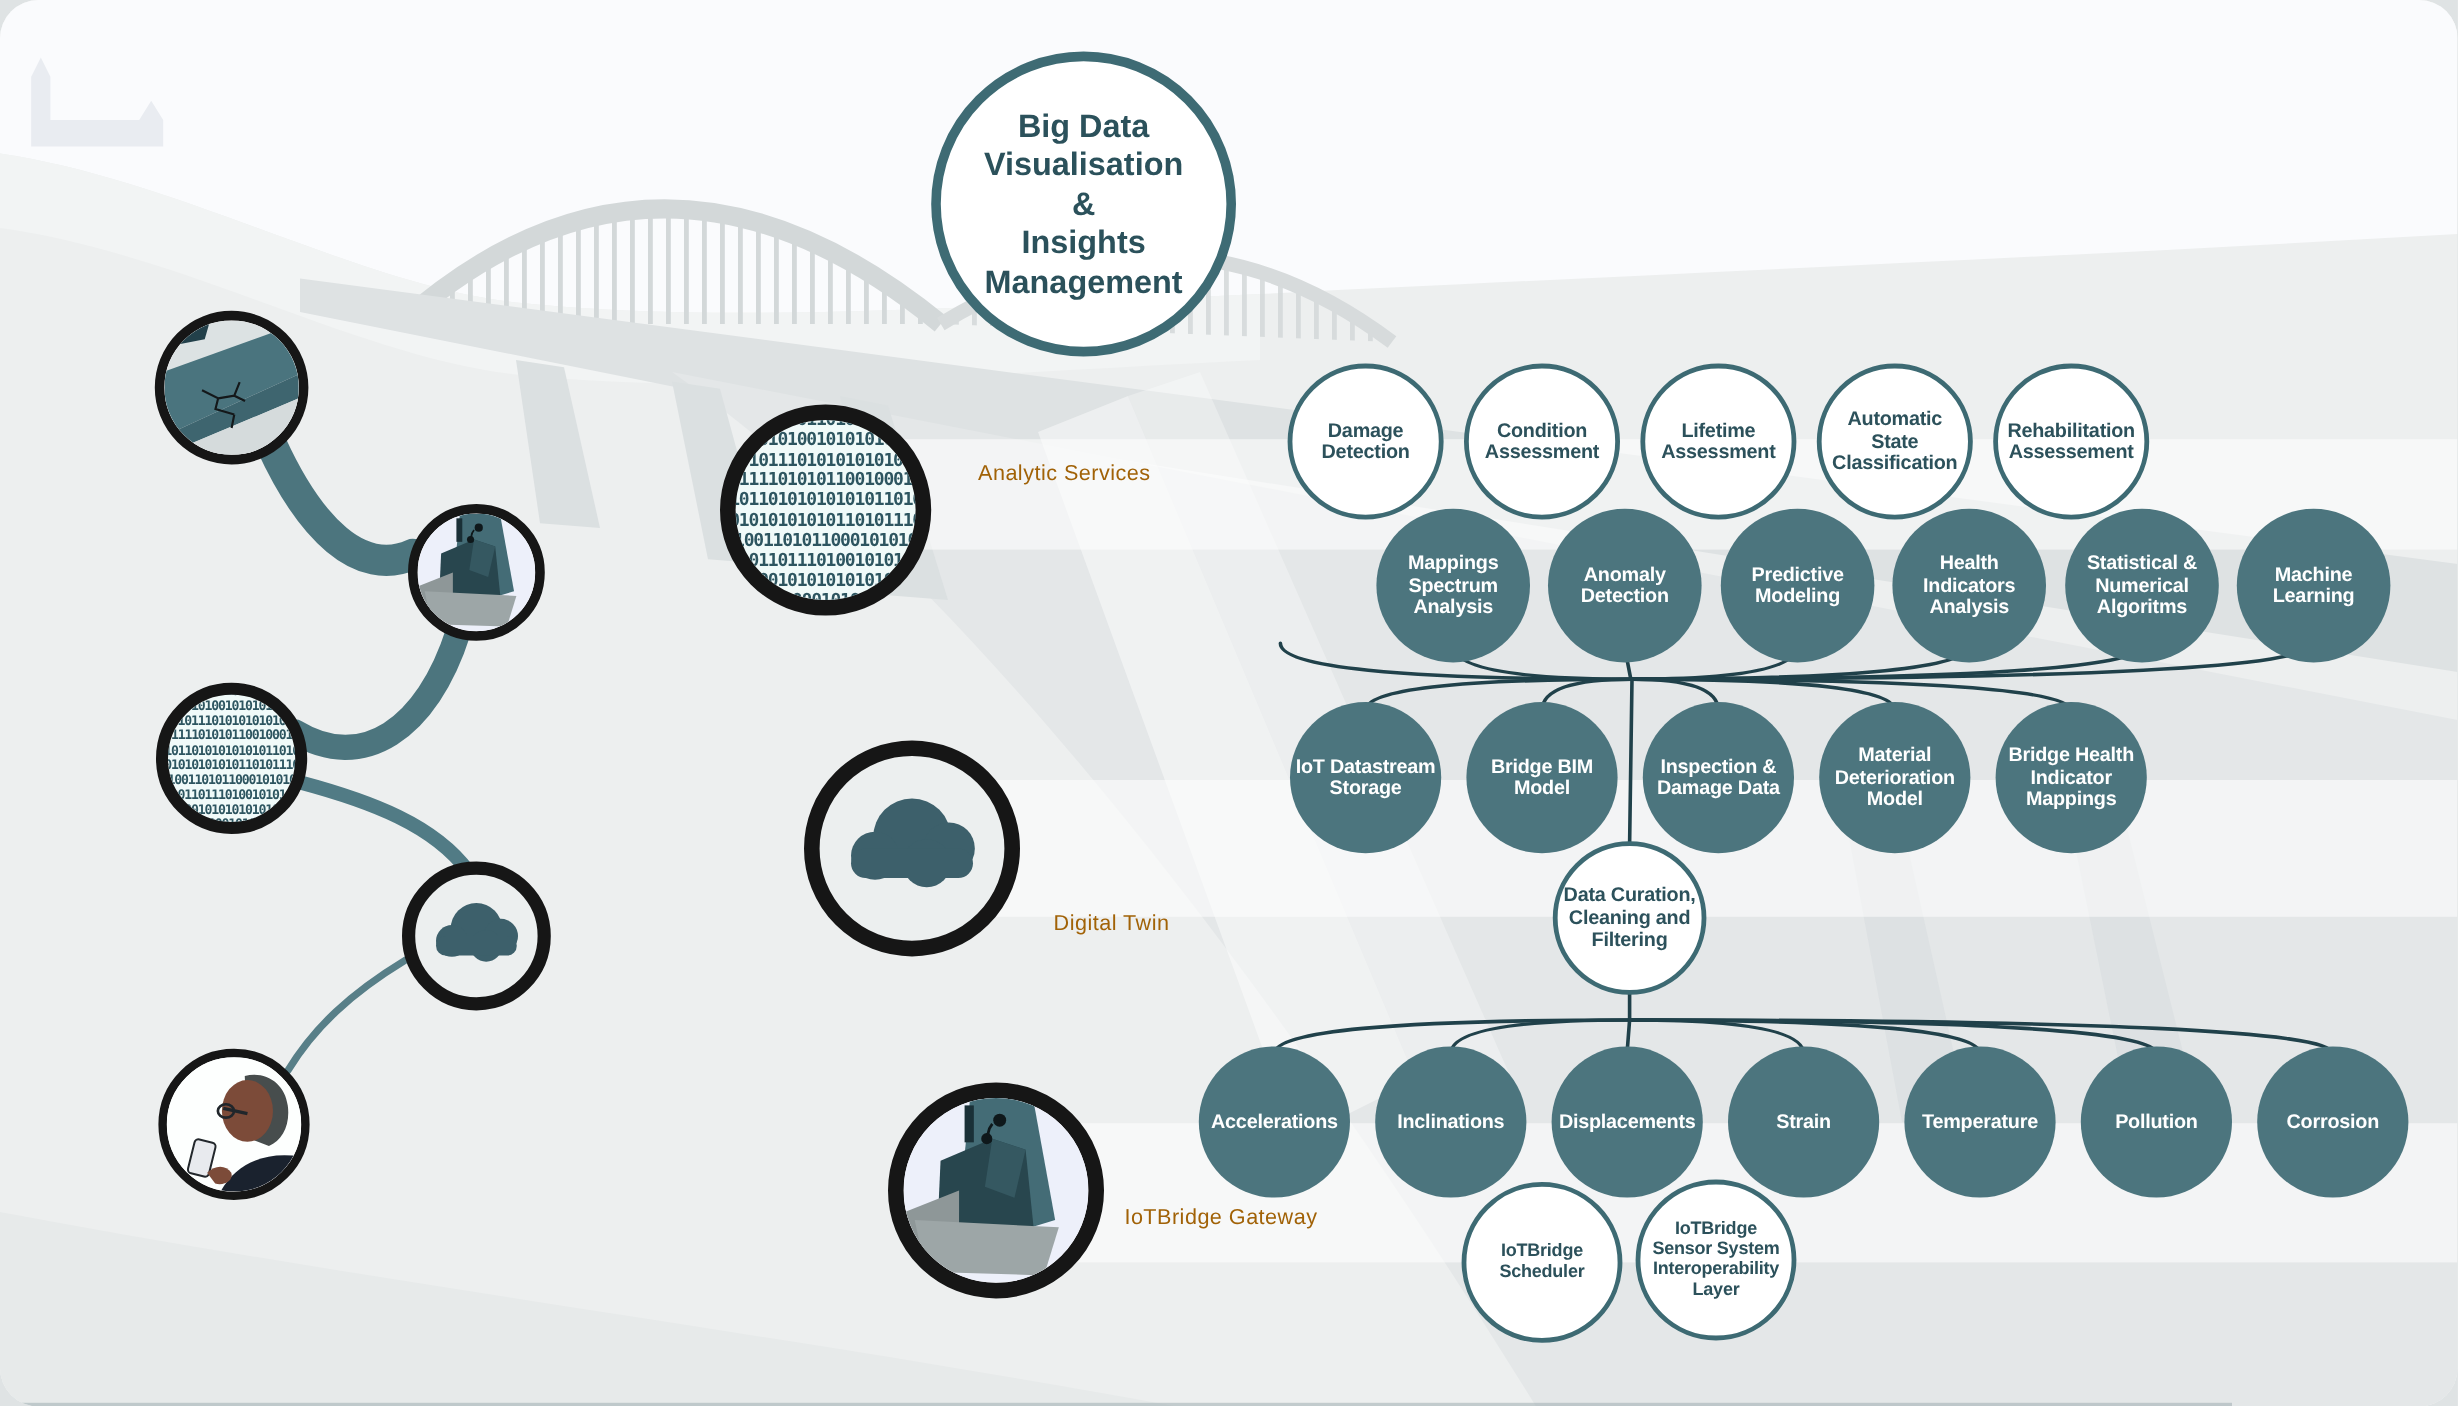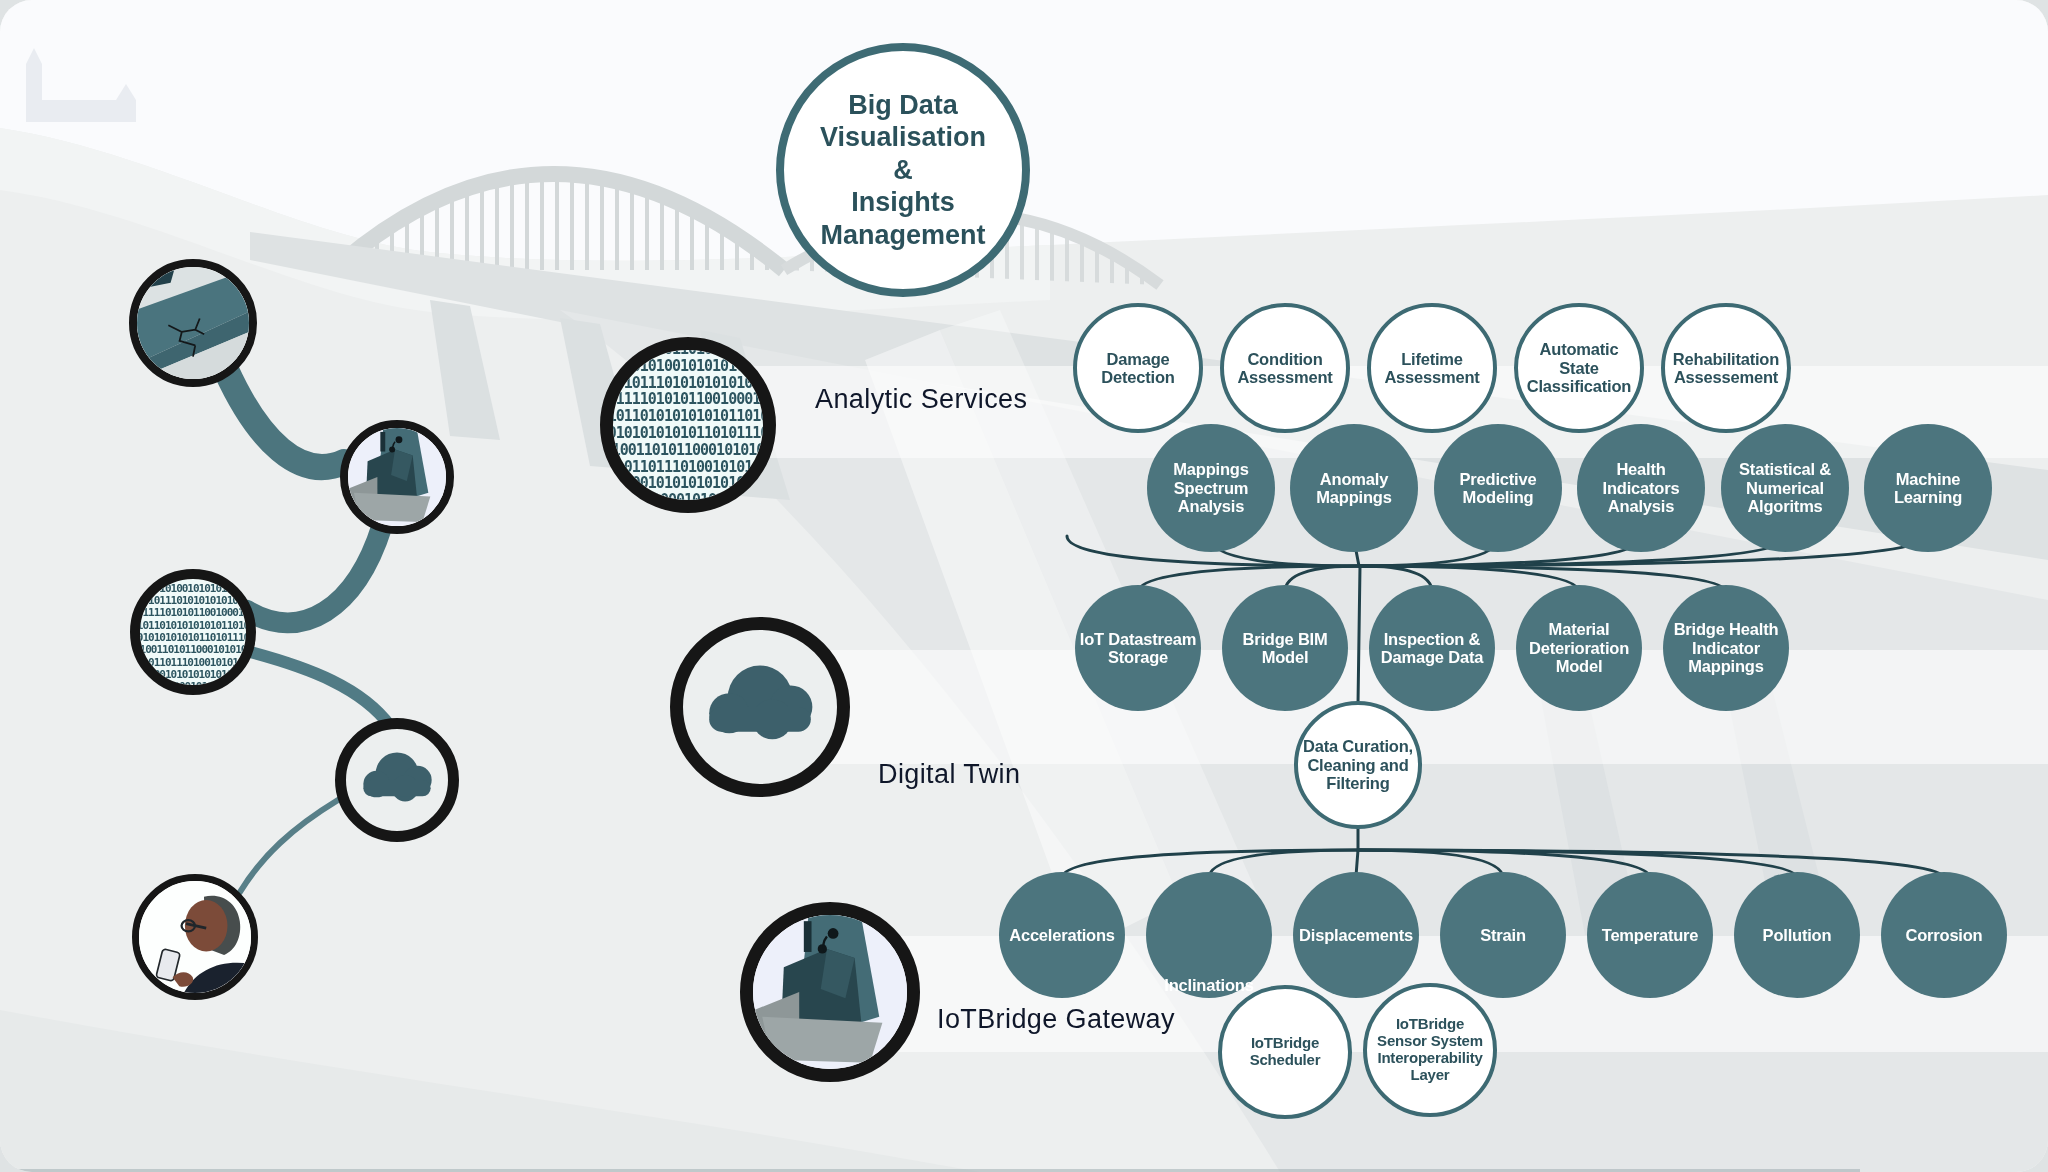--- a/index.html
+++ b/index.html
@@ -1,20 +1,20 @@
 <!DOCTYPE html>
 <html><head>
 <meta charset="utf-8">
 <style>
   html,body{margin:0;padding:0;background:#dfe3e4;}
   #stage{position:relative;width:2048px;height:1172px;overflow:hidden;
          background:#EDEFEF;font-family:"Liberation Sans",sans-serif;border-radius:32px;}
   svg.layer{position:absolute;left:0;top:0;}
   .band{position:absolute;background:rgba(255,255,255,0.55);z-index:1;}
-  .layer-label{position:absolute;z-index:2;font-size:27px;color:#0f172a;
+  .layer-label{position:absolute;z-index:2;font-size:18px;color:#a16207;
                letter-spacing:.4px;white-space:nowrap;}
   .node{position:absolute;z-index:3;border-radius:50%;display:flex;align-items:center;
         justify-content:center;text-align:center;font-weight:bold;box-sizing:border-box;
         line-height:1.12;letter-spacing:-0.2px;}
   .node.teal{background:#4C757E;color:#FFFFFF;font-size:16.5px;}
   .node.white{background:#FFFFFF;border:4px solid #3D6A73;color:#2C515B;font-size:16.5px;}
   .node.white.small{font-size:15px;}
   .node .lbl{display:block;padding:4px;}
   .hero{position:absolute;z-index:3;border-radius:50%;background:#fff;
         border:8px solid #3E6B74;box-sizing:border-box;display:flex;align-items:center;
@@ -120,21 +120,21 @@
       <span class="lbl">Automatic State Classification</span>
     </div>
   <div class="node white" style="left:1661px;top:303px;width:130px;height:130px;">
       <span class="lbl">Rehabilitation Assessement</span>
     </div>
 
   <div class="node teal" style="left:1147px;top:424px;width:128px;height:128px;">
       <span class="lbl">Mappings Spectrum Analysis</span>
     </div>
   <div class="node teal" style="left:1290px;top:424px;width:128px;height:128px;">
-      <span class="lbl">Anomaly Mappings</span>
+      <span class="lbl">Anomaly Detection</span>
     </div>
   <div class="node teal" style="left:1434px;top:424px;width:128px;height:128px;">
       <span class="lbl">Predictive Modeling</span>
     </div>
   <div class="node teal" style="left:1577px;top:424px;width:128px;height:128px;">
       <span class="lbl">Health Indicators Analysis</span>
     </div>
   <div class="node teal" style="left:1721px;top:424px;width:128px;height:128px;text-align:center;">
       <span class="lbl">Statistical &amp; Numerical Algoritms</span>
     </div>
@@ -158,21 +158,21 @@
       <span class="lbl">Bridge Health Indicator Mappings</span>
     </div>
 
   <div class="node white" style="left:1294px;top:701px;width:128px;height:128px;">
       <span class="lbl">Data Curation, Cleaning and Filtering</span>
     </div>
 
   <div class="node teal" style="left:999px;top:872px;width:126px;height:126px;">
       <span class="lbl">Accelerations</span>
     </div>
-  <div class="node teal" style="left:1146px;top:872px;width:126px;height:126px;align-items:flex-end;">
+  <div class="node teal" style="left:1146px;top:872px;width:126px;height:126px;">
       <span class="lbl">Inclinations</span>
     </div>
   <div class="node teal" style="left:1293px;top:872px;width:126px;height:126px;">
       <span class="lbl">Displacements</span>
     </div>
   <div class="node teal" style="left:1440px;top:872px;width:126px;height:126px;">
       <span class="lbl">Strain</span>
     </div>
   <div class="node teal" style="left:1587px;top:872px;width:126px;height:126px;">
       <span class="lbl">Temperature</span>

